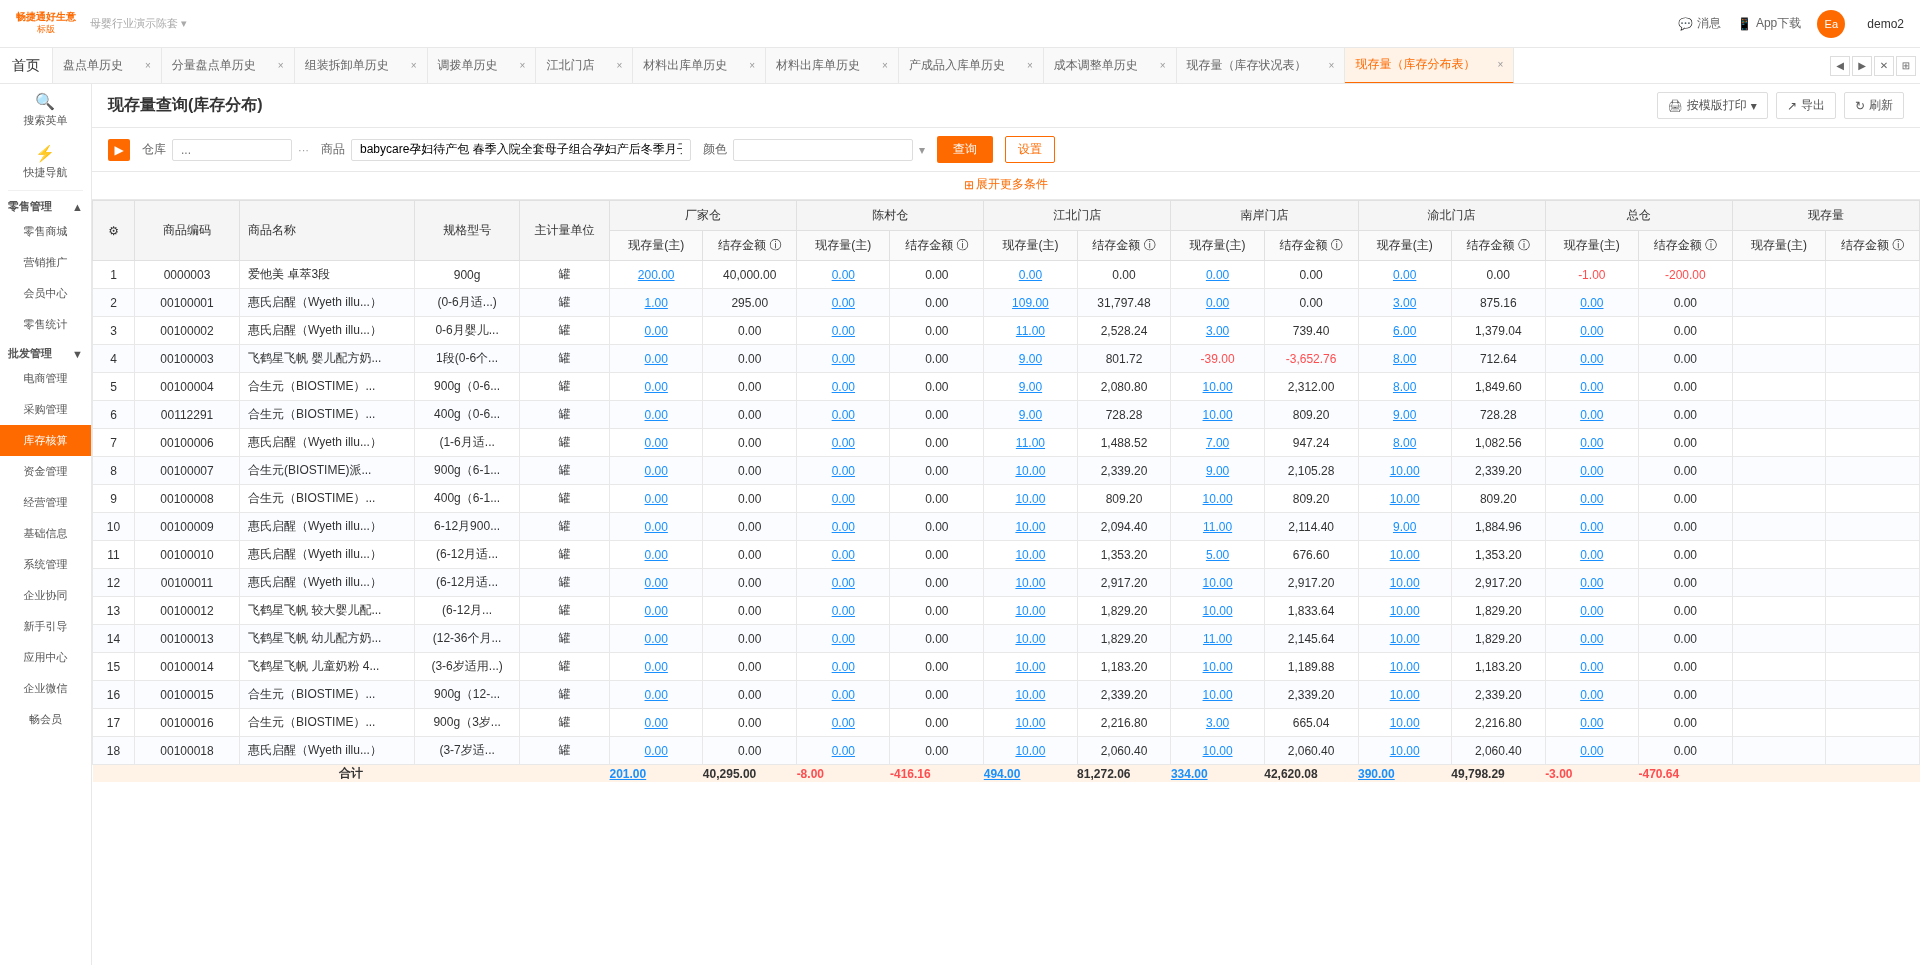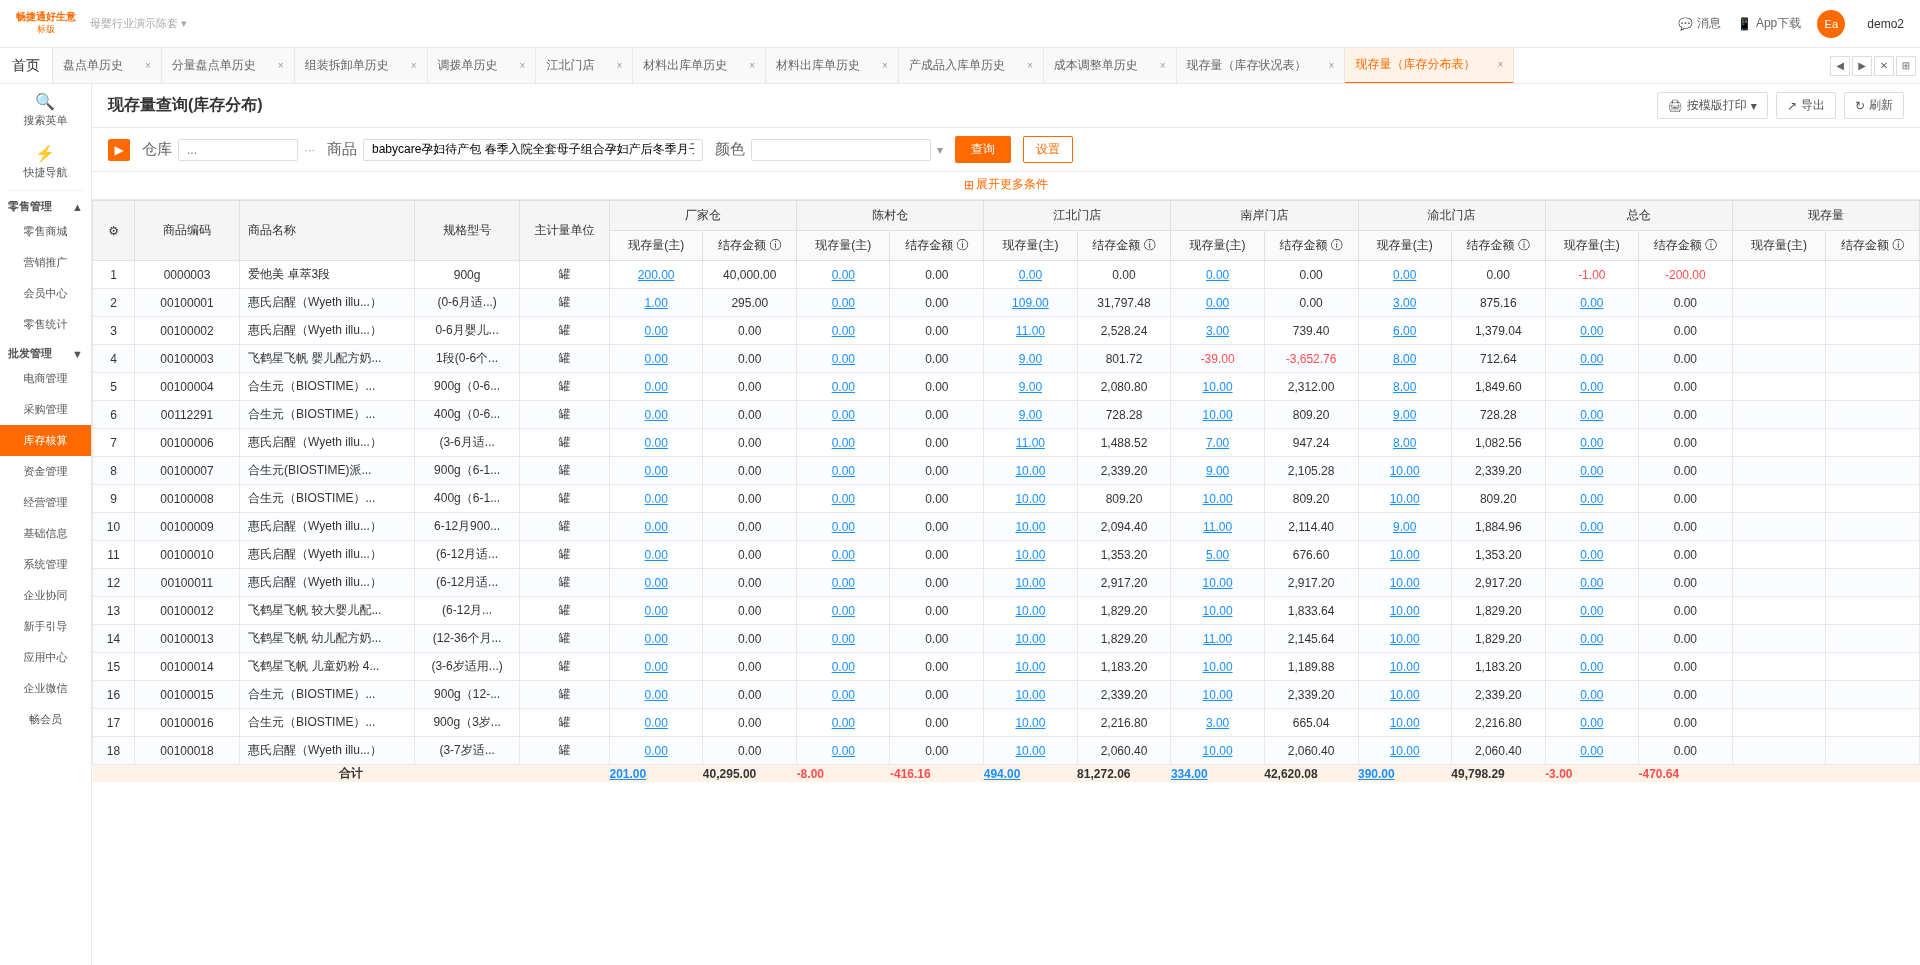--- a/index.html
+++ b/index.html
@@ -37,21 +37,21 @@
     
     .main { flex: 1; display: flex; flex-direction: column; overflow: hidden; }
     .page-header { background: #fff; padding: 8px 16px; display: flex; align-items: center; justify-content: space-between; border-bottom: 1px solid #e8e8e8; }
     .page-title { font-size: 16px; font-weight: bold; color: #333; }
     .page-actions { display: flex; gap: 8px; align-items: center; }
     .btn-action { padding: 4px 10px; font-size: 12px; border: 1px solid #ddd; background: #fff; cursor: pointer; border-radius: 2px; display: flex; align-items: center; gap: 4px; color: #555; }
     
     
     .filter-bar { background: #fff; padding: 8px 16px; border-bottom: 1px solid #e8e8e8; display: flex; align-items: center; gap: 12px; flex-wrap: wrap; }
     .filter-item { display: flex; align-items: center; gap: 6px; }
-    .filter-label { font-size: 15px; color: #666; white-space: nowrap; }
+    .filter-label { font-size: 12px; color: #666; white-space: nowrap; }
     .filter-input { border: 1px solid #ddd; padding: 3px 8px; font-size: 12px; border-radius: 2px; width: 120px; }
     .filter-input-long { border: 1px solid #ddd; padding: 3px 8px; font-size: 12px; border-radius: 2px; width: 340px; }
     .btn-search { background: #ff6a00; color: #fff; border: none; padding: 5px 16px; font-size: 12px; border-radius: 2px; cursor: pointer; }
     .btn-setting { background: #fff; color: #ff6a00; border: 1px solid #ff6a00; padding: 4px 12px; font-size: 12px; border-radius: 2px; cursor: pointer; }
     .expand-btn { color: #ff6a00; font-size: 12px; cursor: pointer; display: flex; align-items: center; gap: 2px; }
     .orange-arrow { display: inline-flex; align-items: center; justify-content: center; width: 22px; height: 22px; background: #ff6a00; color: #fff; border-radius: 2px; font-size: 12px; cursor: pointer; }
     
     
     .table-container { flex: 1; overflow: auto; background: #fff; margin: 0; }
     table { width: 100%; border-collapse: collapse; font-size: 12px; min-width: 1400px; }
@@ -434,21 +434,21 @@
     <td>728.28</td>
     <td class="num-link">0.00</td>
     <td class="">0.00</td>
     <td></td>
     <td></td>
   </tr>
             <tr>
     <td>7</td>
     <td>00100006</td>
     <td class="col-name">惠氏启醒（Wyeth illu...）</td>
-    <td>(3-6月适...</td>
+    <td>(1-6月适...</td>
     <td>罐</td>
     <td class="num-link">0.00</td>
     <td>0.00</td>
     <td class="num-link">0.00</td>
     <td>0.00</td>
     <td class="num-link">11.00</td>
     <td>1,488.52</td>
     <td class="num-link">7.00</td>
     <td class="">947.24</td>
     <td class="num-link">8.00</td>

